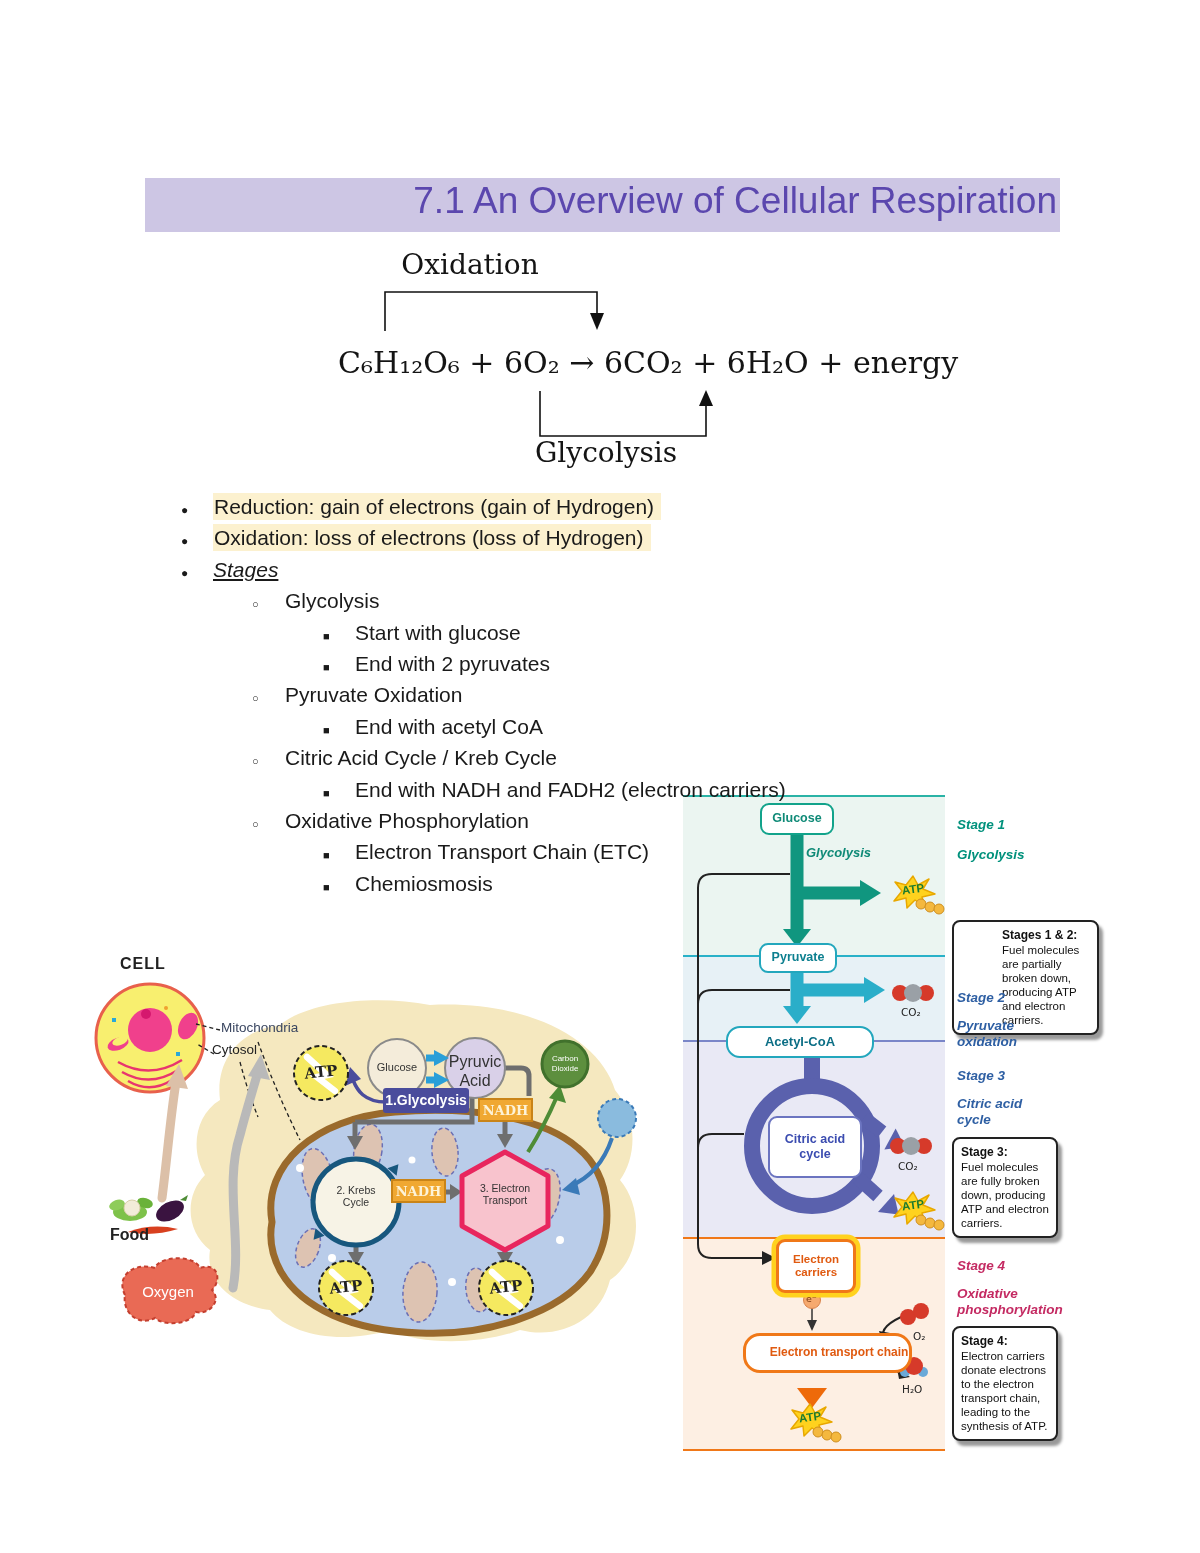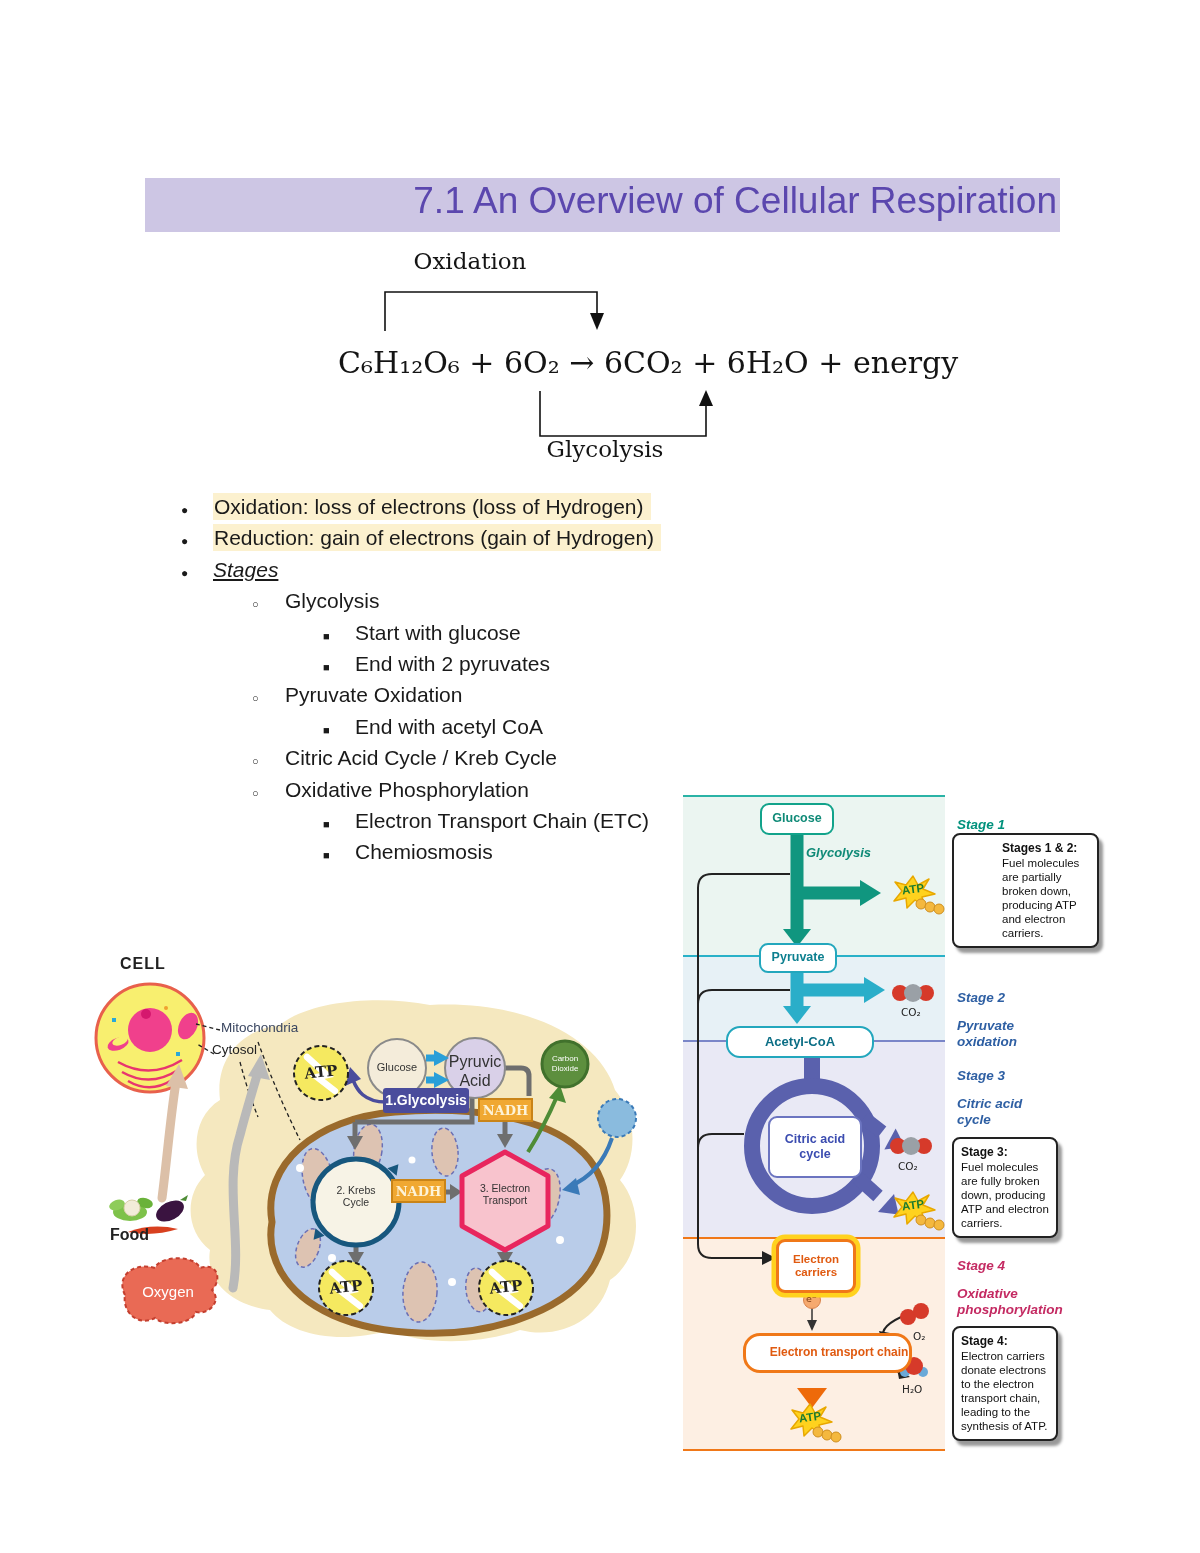--- a/index.html
+++ b/index.html
@@ -3,21 +3,21 @@
 <meta charset="utf-8">
 <style>
   html,body{margin:0;padding:0;}
   body{width:1200px;height:1553px;position:relative;background:#ffffff;overflow:hidden;
        font-family:"Liberation Sans",sans-serif;}
   .abs{position:absolute;}
   
   .title-bar{left:145px;top:178px;width:912px;height:54px;background:#cdc6e4;
              color:#5b47ae;font-size:37px;line-height:45px;text-align:right;padding-right:3px;}
   
-  .eq-word{font-family:"DejaVu Serif",serif;font-size:23px;color:#141414;text-align:center;}
+  .eq-word{font-family:"DejaVu Serif",serif;font-size:28px;color:#141414;text-align:center;}
   .eq-formula{font-family:"DejaVu Serif",serif;font-size:30px;color:#141414;white-space:nowrap;}
   
   #notes-list{position:absolute;left:0;top:493px;width:1200px;}
   .note-row{line-height:28.4px;white-space:nowrap;font-size:21px;color:#1a1a1a;}
   .note-row.lvl1{padding-left:181px;}
   .note-row.lvl2{padding-left:252px;}
   .note-row.lvl3{padding-left:323px;}
   .note-row.lvl4{padding-left:395px;}
   .marker{display:inline-block;}
   .m1{width:32px;font-size:12px;}
@@ -263,29 +263,30 @@
   <use href="#atp-star" transform="translate(913,892)"></use>
   <use href="#atp-star" transform="translate(913,1208)"></use>
   <use href="#atp-star" transform="translate(810,1420)"></use>
 </svg>
 
 <div class="abs eq-word" style="left:400px;top:248px;width:140px;">Oxidation</div>
 <div class="abs eq-formula" style="left:338px;top:345px;">C₆H₁₂O₆ + 6O₂ → 6CO₂ + 6H₂O + energy</div>
 <div class="abs eq-word" style="left:535px;top:436px;width:140px;">Glycolysis</div>
 
 <div id="notes-list">
+    <div class="note-row lvl1"><span class="marker m1">●</span><span class="note-text hl">Reduction: gain of electrons (gain of Hydrogen)</span></div>
     <div class="note-row lvl1"><span class="marker m1">●</span><span class="note-text hl">Oxidation: loss of electrons (loss of Hydrogen)</span></div>
-    <div class="note-row lvl1"><span class="marker m1">●</span><span class="note-text hl">Reduction: gain of electrons (gain of Hydrogen)</span></div>
     <div class="note-row lvl1"><span class="marker m1">●</span><span class="note-text ul">Stages</span></div>
     <div class="note-row lvl2"><span class="marker m2">○</span><span class="note-text">Glycolysis</span></div>
     <div class="note-row lvl3"><span class="marker m3">■</span><span class="note-text">Start with glucose</span></div>
     <div class="note-row lvl3"><span class="marker m3">■</span><span class="note-text">End with 2 pyruvates</span></div>
     <div class="note-row lvl2"><span class="marker m2">○</span><span class="note-text">Pyruvate Oxidation</span></div>
     <div class="note-row lvl3"><span class="marker m3">■</span><span class="note-text">End with acetyl CoA</span></div>
     <div class="note-row lvl2"><span class="marker m2">○</span><span class="note-text">Citric Acid Cycle / Kreb Cycle</span></div>
+    <div class="note-row lvl3"><span class="marker m3">■</span><span class="note-text">End with NADH and FADH2 (electron carriers)</span></div>
     <div class="note-row lvl2"><span class="marker m2">○</span><span class="note-text">Oxidative Phosphorylation</span></div>
     <div class="note-row lvl3"><span class="marker m3">■</span><span class="note-text">Electron Transport Chain (ETC)</span></div>
     <div class="note-row lvl3"><span class="marker m3">■</span><span class="note-text">Chemiosmosis</span></div>
   </div>
 
 <div class="cd-label" style="left:120px;top:955px;font-size:16px;font-weight:bold;letter-spacing:1px;">CELL</div>
 <div class="cd-label" style="left:221px;top:1020px;font-size:13.5px;color:#3a4660;">Mitochondria</div>
 <div class="cd-label" style="left:212px;top:1042px;font-size:13.5px;">Cytosol</div>
 <div class="atp-serif" style="left:299px;top:1063px;">ATP</div>
 <div class="cd-label" style="left:369px;top:1061px;width:56px;text-align:center;font-size:11px;color:#333;">Glucose</div>
@@ -312,21 +313,21 @@
 <div class="atp-label" style="left:895px;top:1199px;">ATP</div>
 <div class="flow-box" style="left:776px;top:1239px;width:74px;height:48px;border:3px solid #f07818;border-radius:9px;box-shadow:0 0 0 4.5px #ffd21e;color:#e05a10;font-size:11.5px;line-height:1.15;">Electron carriers</div>
 <div class="mol-label" style="left:806px;top:1293px;font-size:9.5px;color:#7a3a10;">e⁻</div>
 <div class="flow-box" style="left:743px;top:1333px;width:140px;height:34px;border:3px solid #f07818;border-radius:17px;color:#e05a10;font-size:12px;padding-left:23px;">Electron transport chain</div>
 <div class="mol-label" style="left:913px;top:1330px;">O₂</div>
 <div class="mol-label" style="left:902px;top:1383px;">H₂O</div>
 <div class="atp-label" style="left:792px;top:1411px;">ATP</div>
 
 <div class="stage-label teal-t" style="left:957px;top:817px;">Stage 1</div>
 <div class="stage-label teal-t" style="left:957px;top:847px;">Glycolysis</div>
-<div class="note-box" style="top:833px;padding-left:48px;">
+<div class="note-box" style="top:920px;padding-left:48px;">
   <b>Stages 1 &amp; 2:</b><br>
   <span>Fuel molecules are partially broken down, producing ATP and electron carriers.</span>
 </div>
 <div class="stage-label blue-t" style="left:957px;top:990px;">Stage 2</div>
 <div class="stage-label blue-t" style="left:957px;top:1018px;width:80px;">Pyruvate oxidation</div>
 <div class="stage-label blue-t" style="left:957px;top:1068px;">Stage 3</div>
 <div class="stage-label blue-t" style="left:957px;top:1096px;width:70px;">Citric acid cycle</div>
 <div class="note-box" style="top:1137px;">
   <b>Stage 3:</b><br>
   <span>Fuel molecules are fully broken down, producing ATP and electron carriers.</span>

